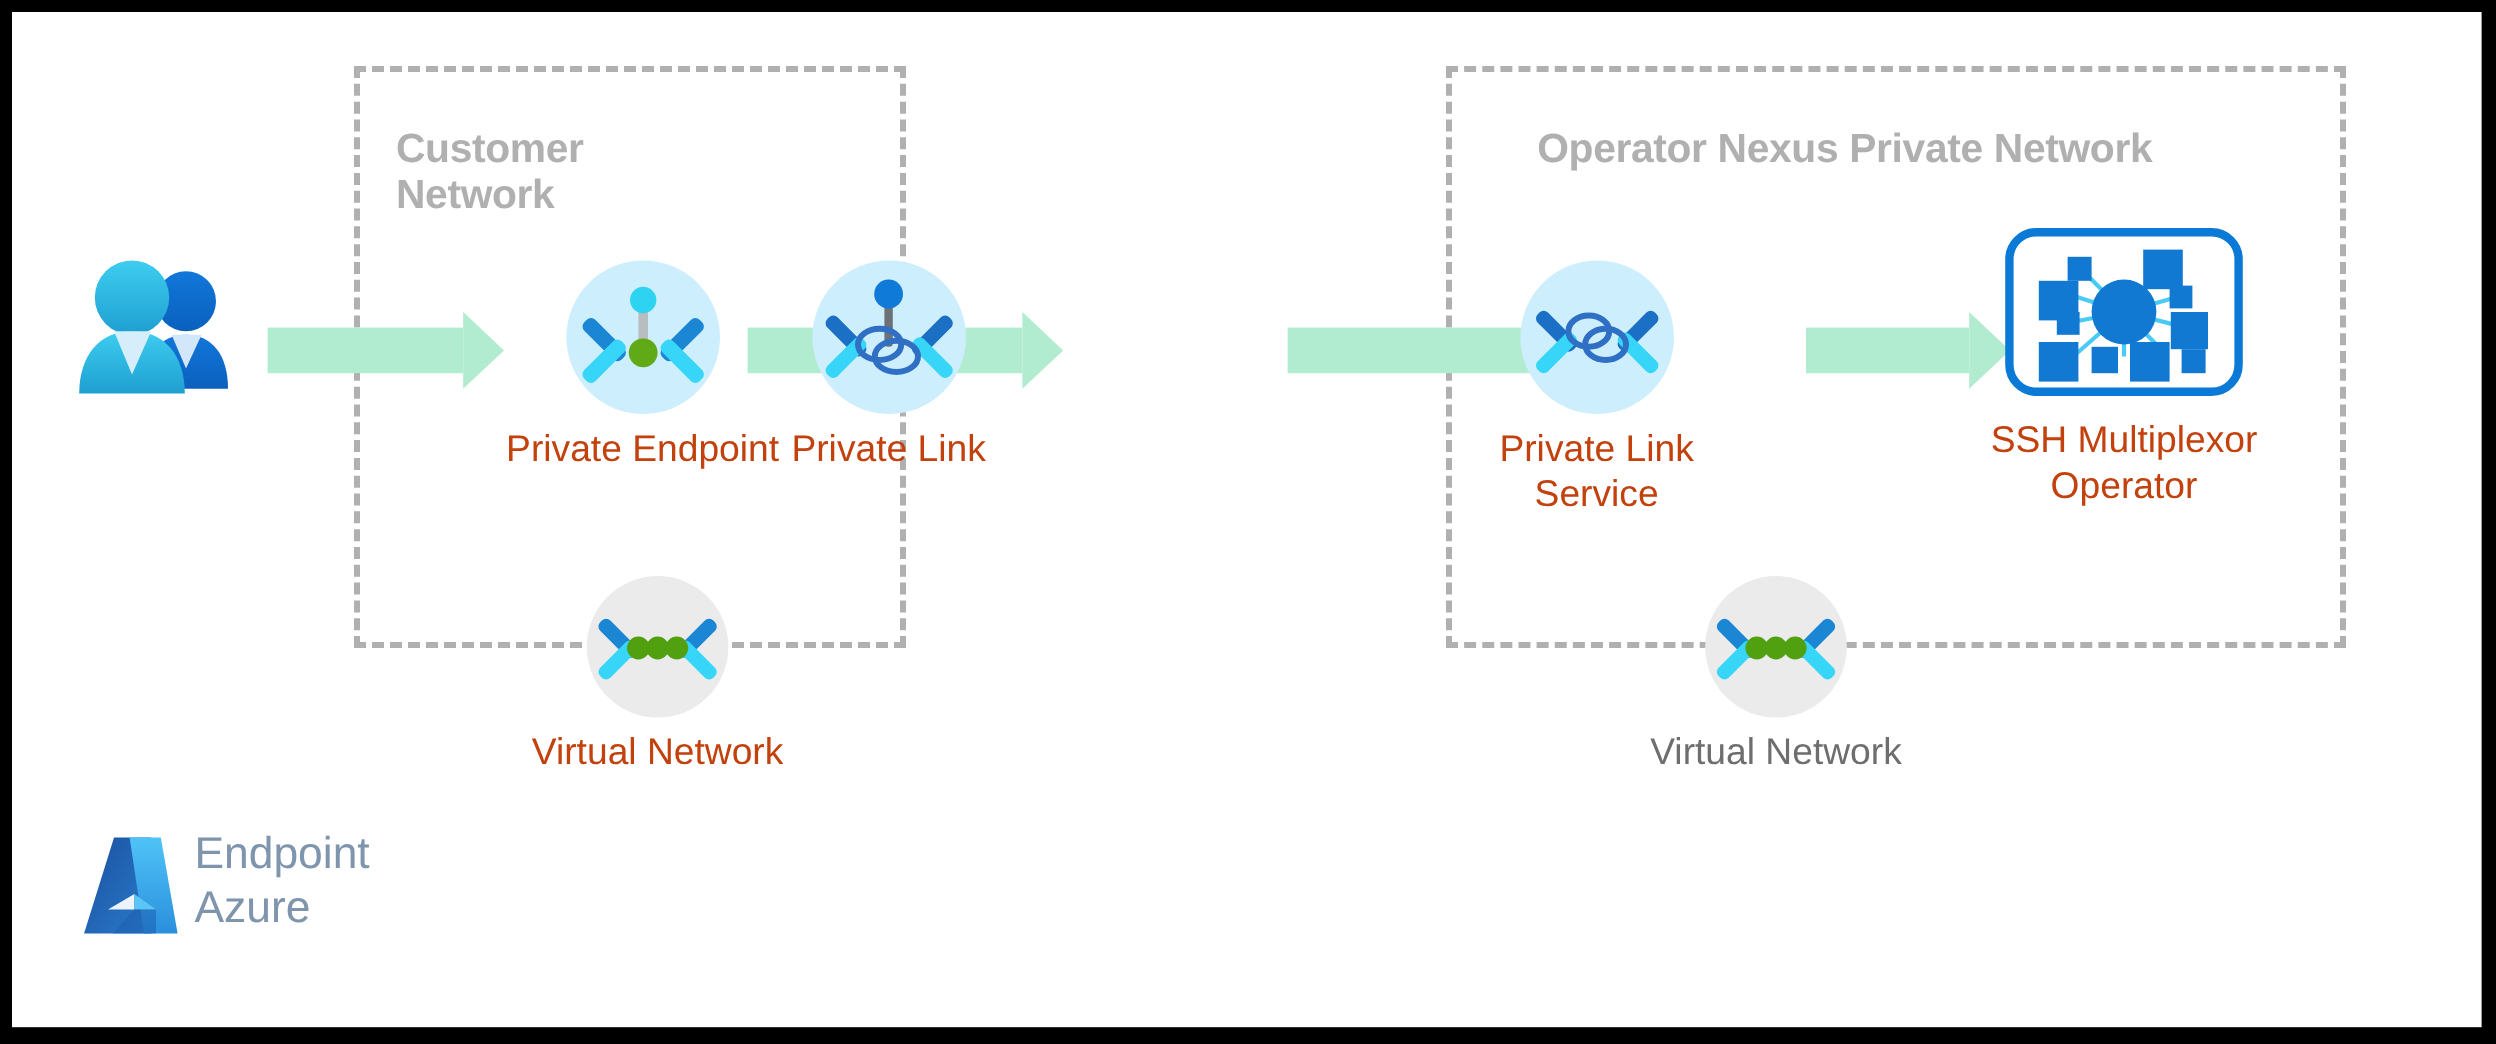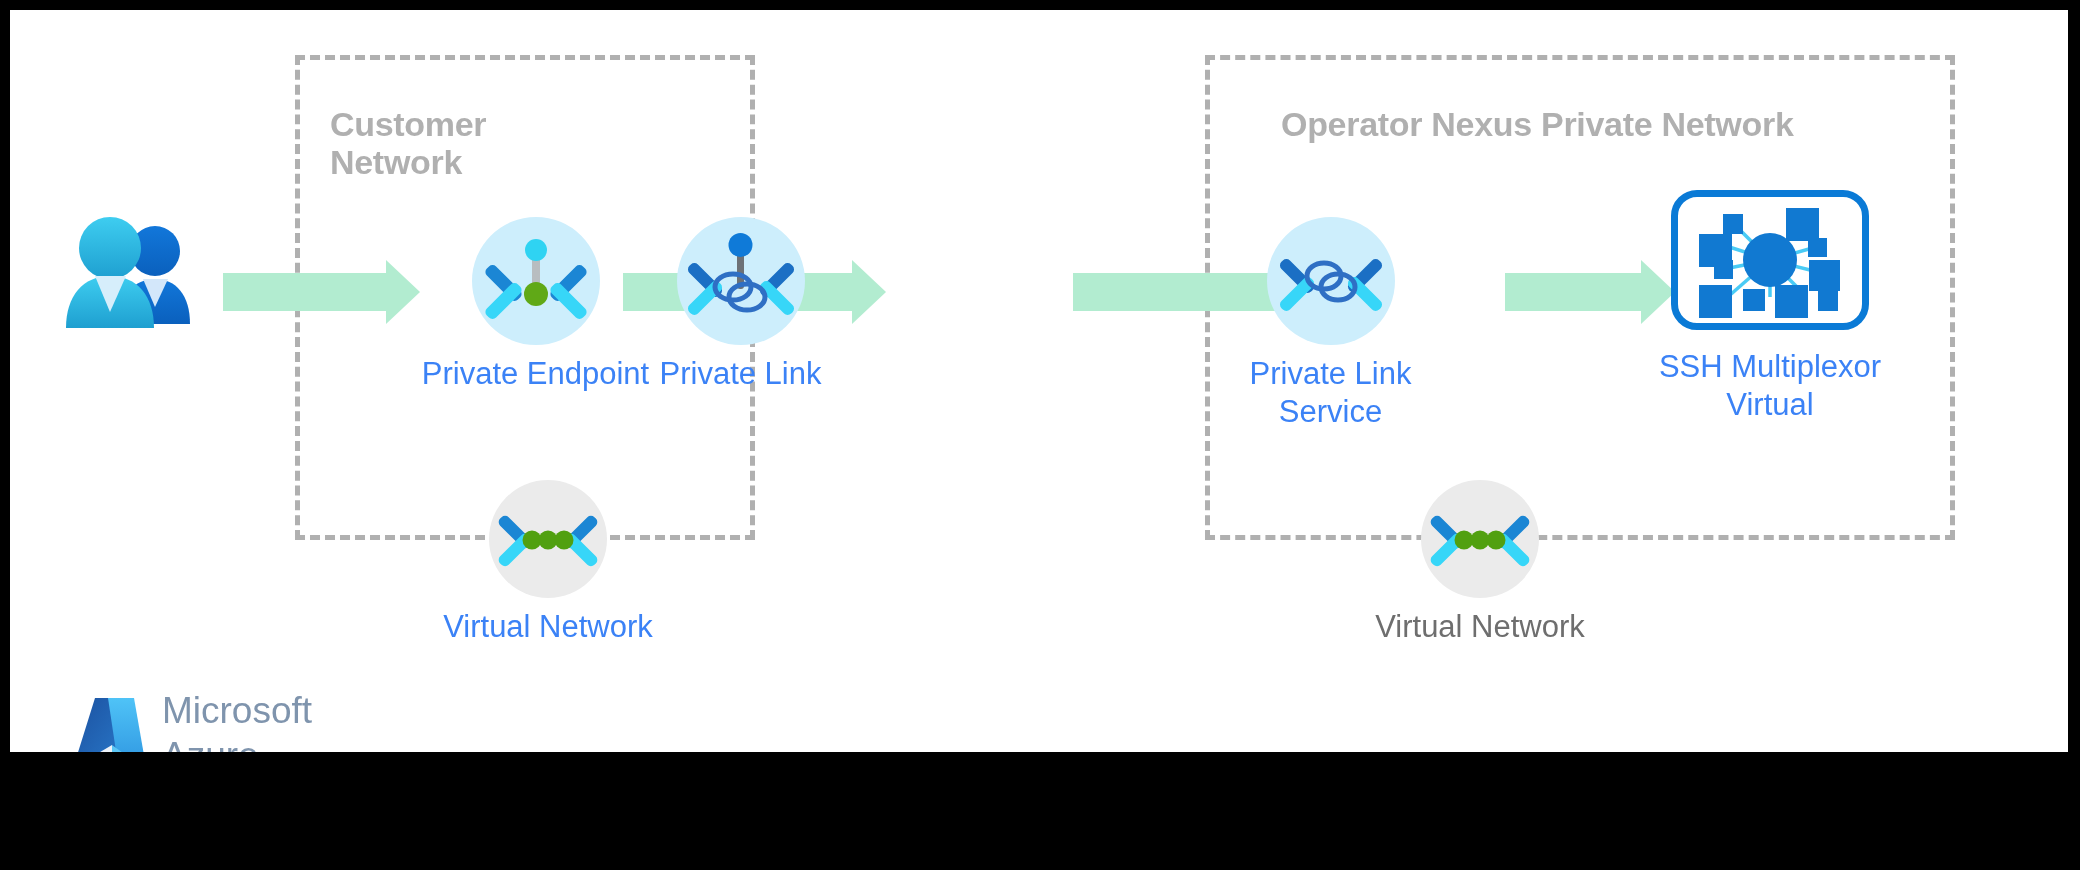--- a/index.html
+++ b/index.html
@@ -12,21 +12,21 @@
     height: 870px;
     overflow: hidden;
     font-family: "Liberation Sans", sans-serif;
   }
 
   #frame {
     position: absolute;
     left: 10px;
     top: 10px;
     width: 2058px;
-    height: 742px;
+    height: 846px;
     background: #ffffff;
     overflow: hidden;
   }
 
   
   .zone {
     position: absolute;
     border: 5px dashed #b0b0b0;
     box-sizing: border-box;
   }
@@ -112,21 +112,21 @@
     margin: 0 auto;
     border-radius: 50%;
   }
   .disc-blue { background: #cdeefc; }
   .disc-gray { background: #ebebeb; }
 
   .node .caption {
     margin-top: 10px;
     font-size: 31px;
     line-height: 1.24;
-    color: #3b82f6;
+    color: #c2410c;
     white-space: pre-line;
     font-family: "Liberation Sans", sans-serif;
   }
   .caption-gray { color: #6e6e6e !important; }
 
   
   #node-users {
     left: 48px;
     top: 196px;
     width: 150px;
@@ -326,21 +326,21 @@
           <rect x="36" y="63" width="19" height="19"></rect>
           <rect x="131" y="63" width="31" height="31"></rect>
           <rect x="21" y="88" width="33" height="33"></rect>
           <rect x="65" y="92" width="22" height="22"></rect>
           <rect x="97" y="88" width="33" height="33"></rect>
           <rect x="140" y="94" width="20" height="20"></rect>
         </g>
       </svg>
     </div>
     <div class="caption">SSH Multiplexor
-Virtual</div>
+Operator</div>
   </div>
 
   <div id="node-vnet-customer" class="node">
     <div class="disc disc-gray">
       <svg width="118" height="118" viewBox="0 0 118 118">
 
         <rect x="20" y="32" width="12" height="40" rx="5" fill="#1b86d4" transform="rotate(-45 26 52)"></rect>
         <rect x="20" y="50" width="12" height="40" rx="5" fill="#37d6f8" transform="rotate(45 26 70)"></rect>
 
         <rect x="86" y="32" width="12" height="40" rx="5" fill="#1b86d4" transform="rotate(45 92 52)"></rect>
@@ -380,17 +380,17 @@
           <stop offset="0%" stop-color="#4fc3f7"></stop>
           <stop offset="100%" stop-color="#2a8fdd"></stop>
         </linearGradient>
       </defs>
       <path d="M27 2 L58 2 L58 82 L2 82 Z" fill="url(#gAzL)"></path>
       <path d="M40 2 L66 2 L80 82 L52 82 Z" fill="url(#gAzR)"></path>
       <path d="M22 62 L44 49 L44 62 Z" fill="#ffffff" opacity="0.92"></path>
       <path d="M44 49 L62 62 L44 62 Z" fill="#5bc6f5"></path>
       <path d="M26 82 L44 62 L62 62 L62 82 Z" fill="#1d5fae" opacity="0.55"></path>
     </svg>
-    <div class="wordmark">Microsoft
+    <div class="wordmark">Endpoint
 Azure</div>
   </div>
 
 </div>
 
 </body></html>

